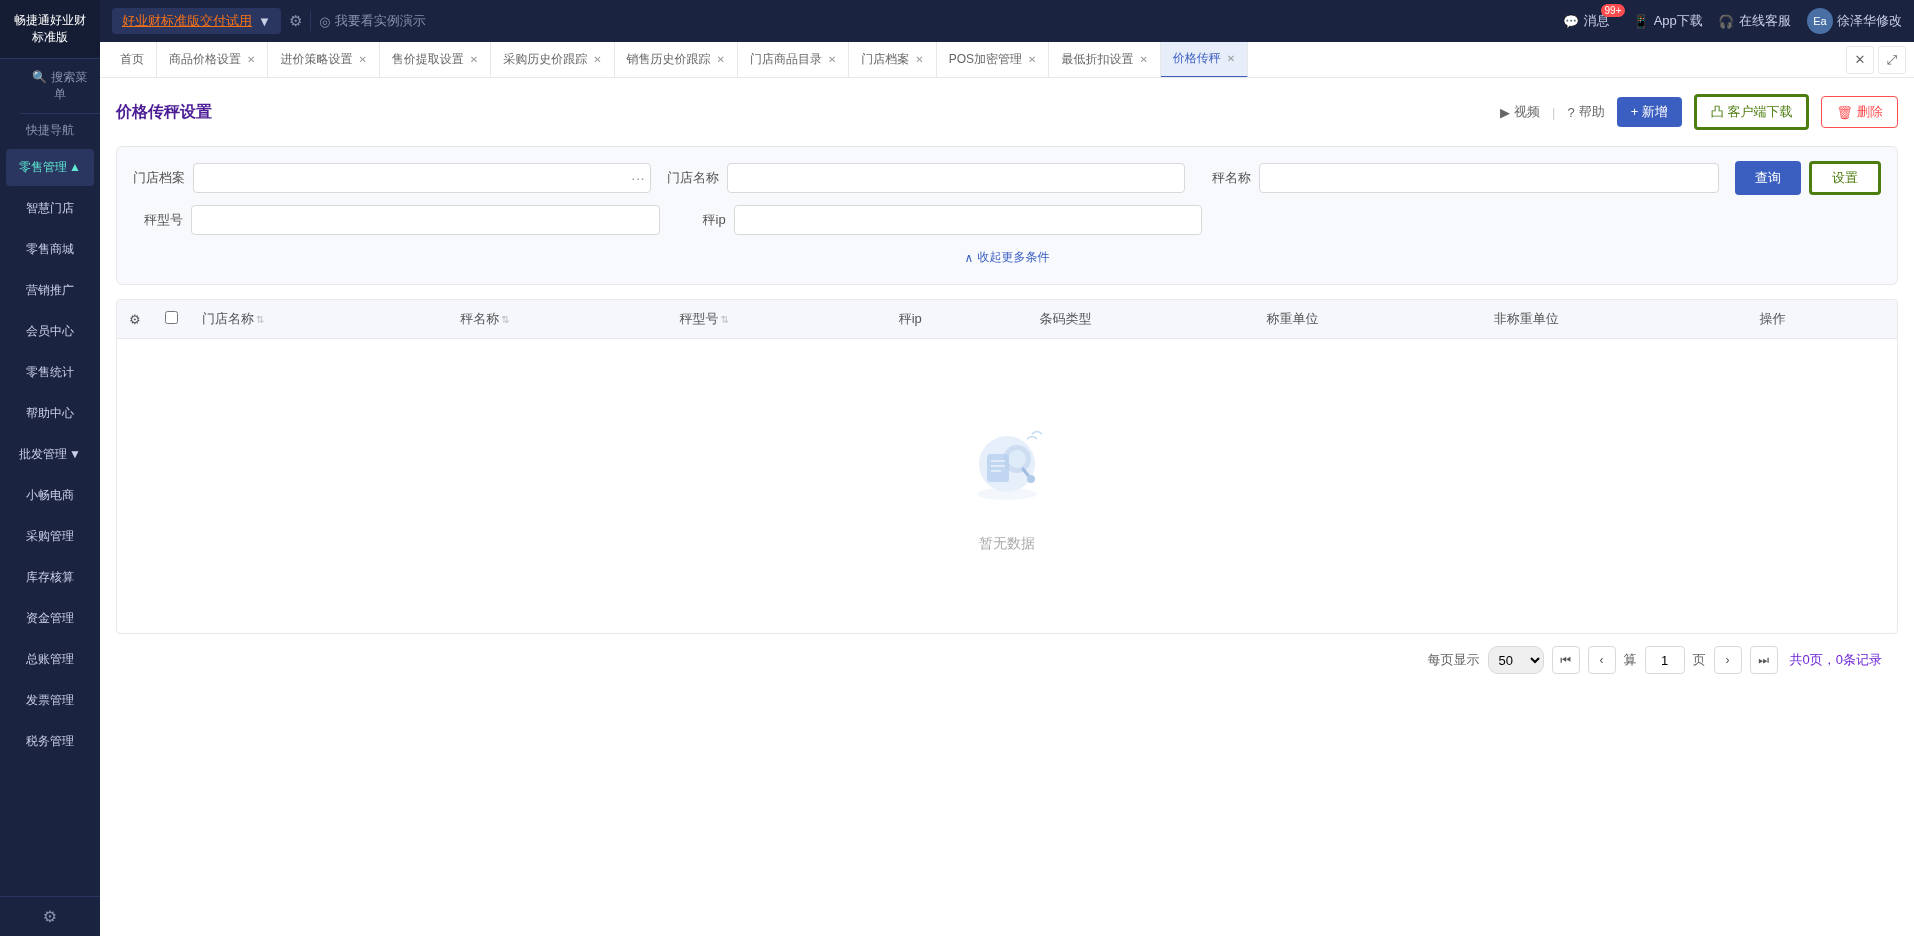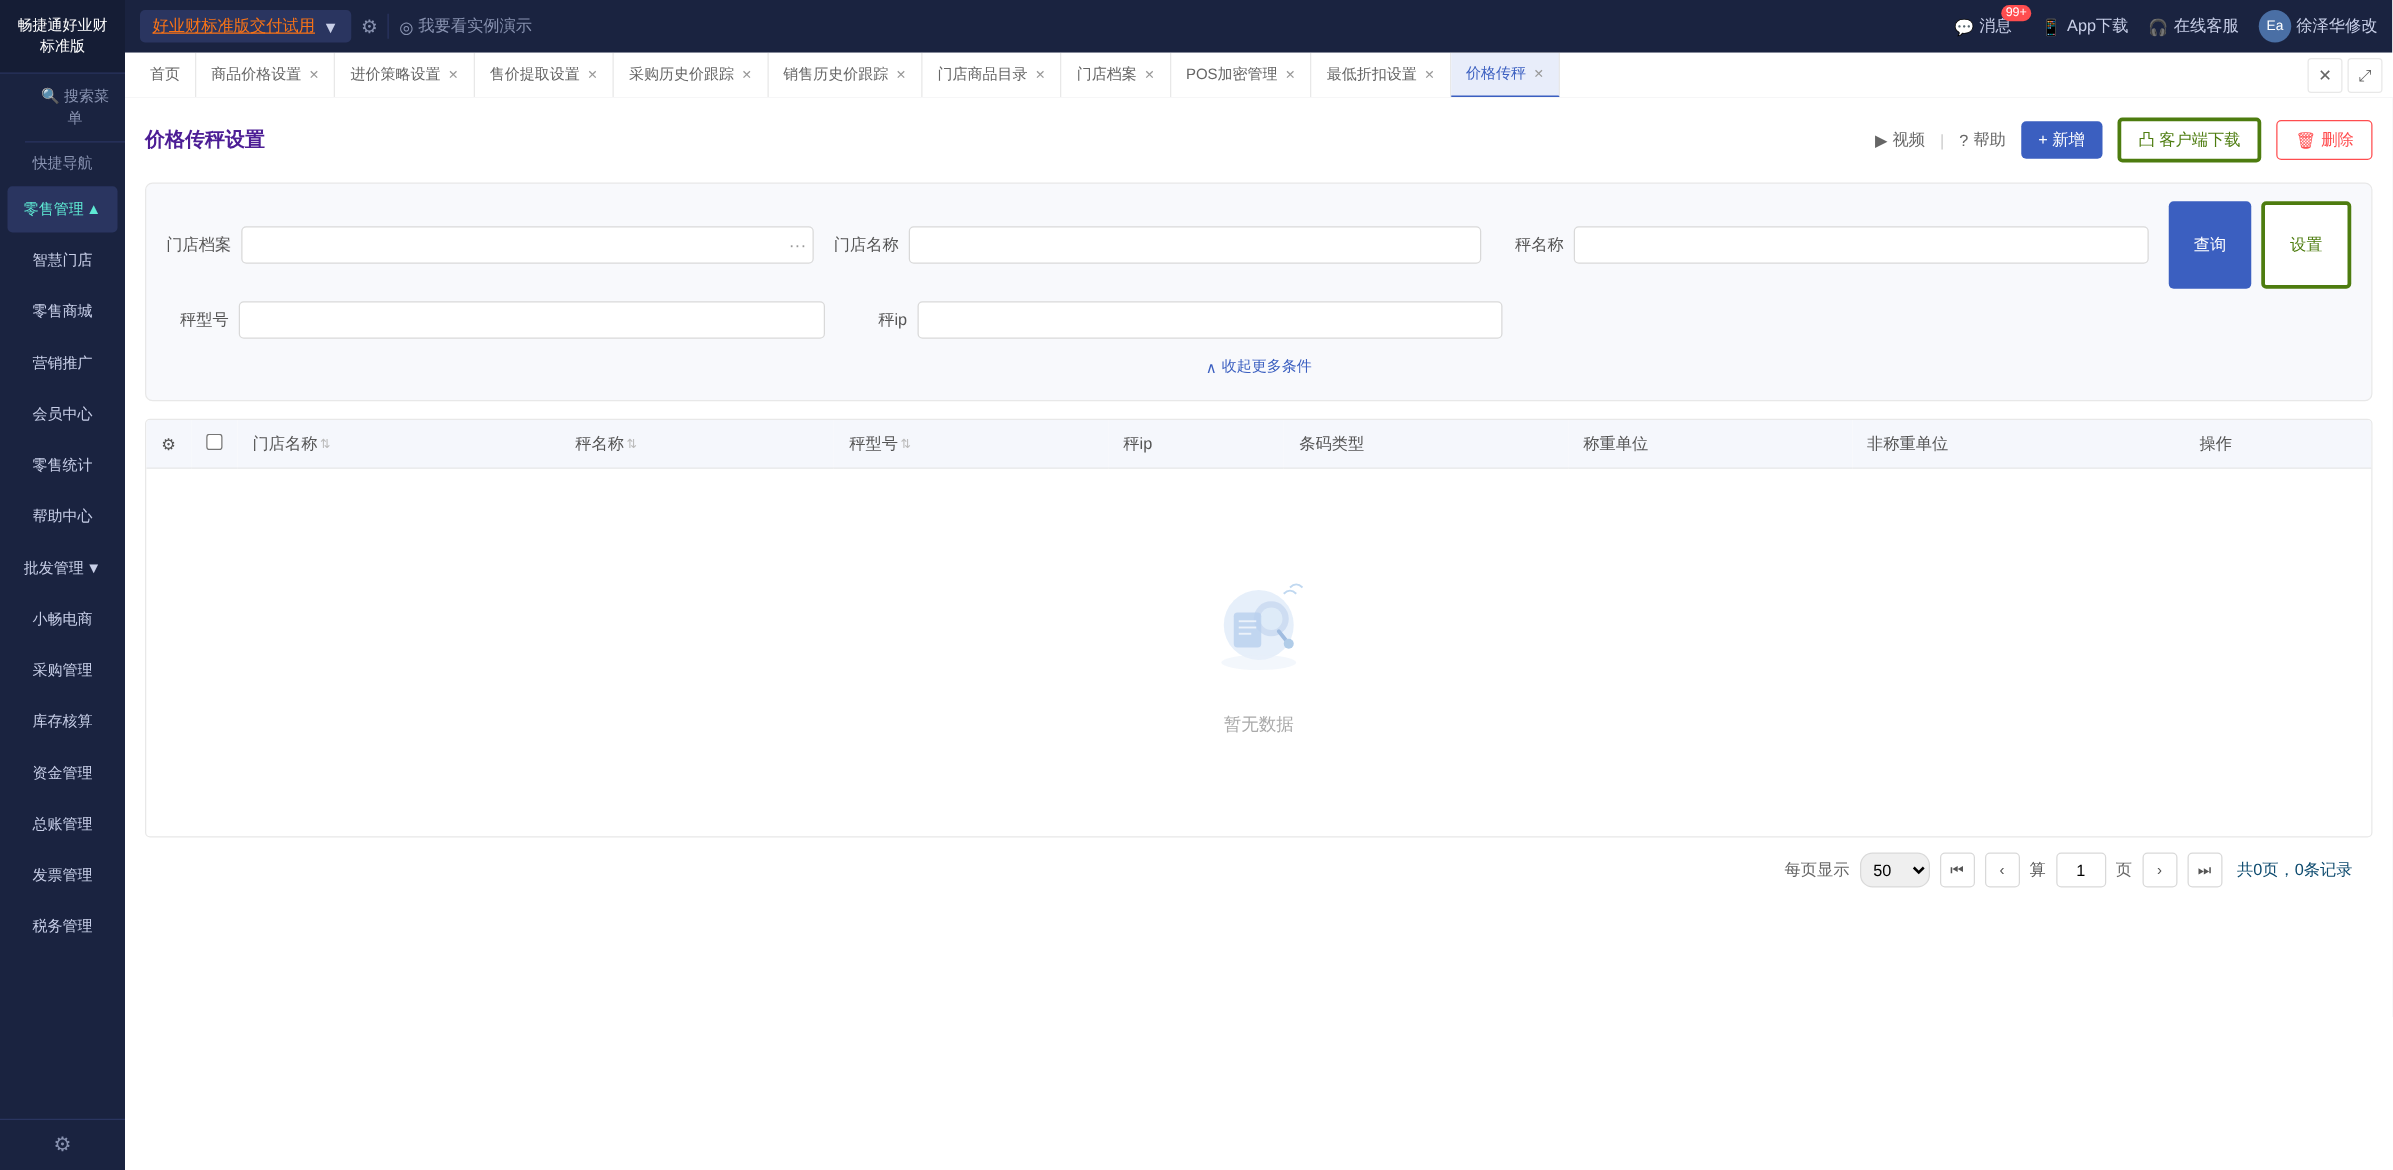--- a/index.html
+++ b/index.html
@@ -84,21 +84,21 @@
     .empty-icon { width: 100px; height: 100px; margin-bottom: 16px; }
     .empty-text { font-size: 14px; color: #aaa; }
 
     
     .pagination { display: flex; align-items: center; justify-content: flex-end; padding: 12px 16px; gap: 8px; font-size: 13px; color: #555; }
     .pagination-label { color: #666; }
     .pagination-select { height: 28px; border: 1px solid #d9d9d9; border-radius: 10px; padding: 0 6px; font-size: 13px; }
     .pagination-btn { width: 28px; height: 28px; border: 1px solid #d9d9d9; border-radius: 4px; background: #fff; cursor: pointer; display: flex; align-items: center; justify-content: center; color: #555; font-size: 12px; }
     .pagination-btn:disabled { color: #ccc; cursor: not-allowed; }
     .pagination-input { width: 40px; height: 28px; border: 1px solid #d9d9d9; border-radius: 4px; text-align: center; font-size: 13px; }
-    .pagination-info { color: #0c4a6e; margin-left: 4px; }
+    .pagination-info { color: #6d28d9; margin-left: 4px; }
   </style>
 </head>
 <body>
 
 <div class="sidebar">
   <div class="sidebar-logo">
     <div class="sidebar-logo-text">
       <div>畅捷通好业财</div>
       <div>标准版</div>
     </div>
@@ -293,21 +293,21 @@
         <div class="filter-item">
           <label class="filter-label">门店名称</label>
           <input type="text" class="filter-input" style="">
         </div>
         <div class="filter-item">
           <label class="filter-label">秤名称</label>
           <input type="text" class="filter-input" style="">
         </div>
         <div style="display:flex;gap:8px;flex-shrink:0;">
           <button class="btn btn-primary" style="padding: 5px 20px;">查询</button>
-          <button class="btn btn-default" style="padding: 23px 20px;">设置</button>
+          <button class="btn btn-default" style="padding: 5px 20px;">设置</button>
         </div>
       </div>
       <div class="filter-row">
         <div class="filter-item">
           <label class="filter-label">秤型号</label>
           <input type="text" class="filter-input" style="">
         </div>
         <div class="filter-item">
           <label class="filter-label">秤ip</label>
           <input type="text" class="filter-input" style="">

